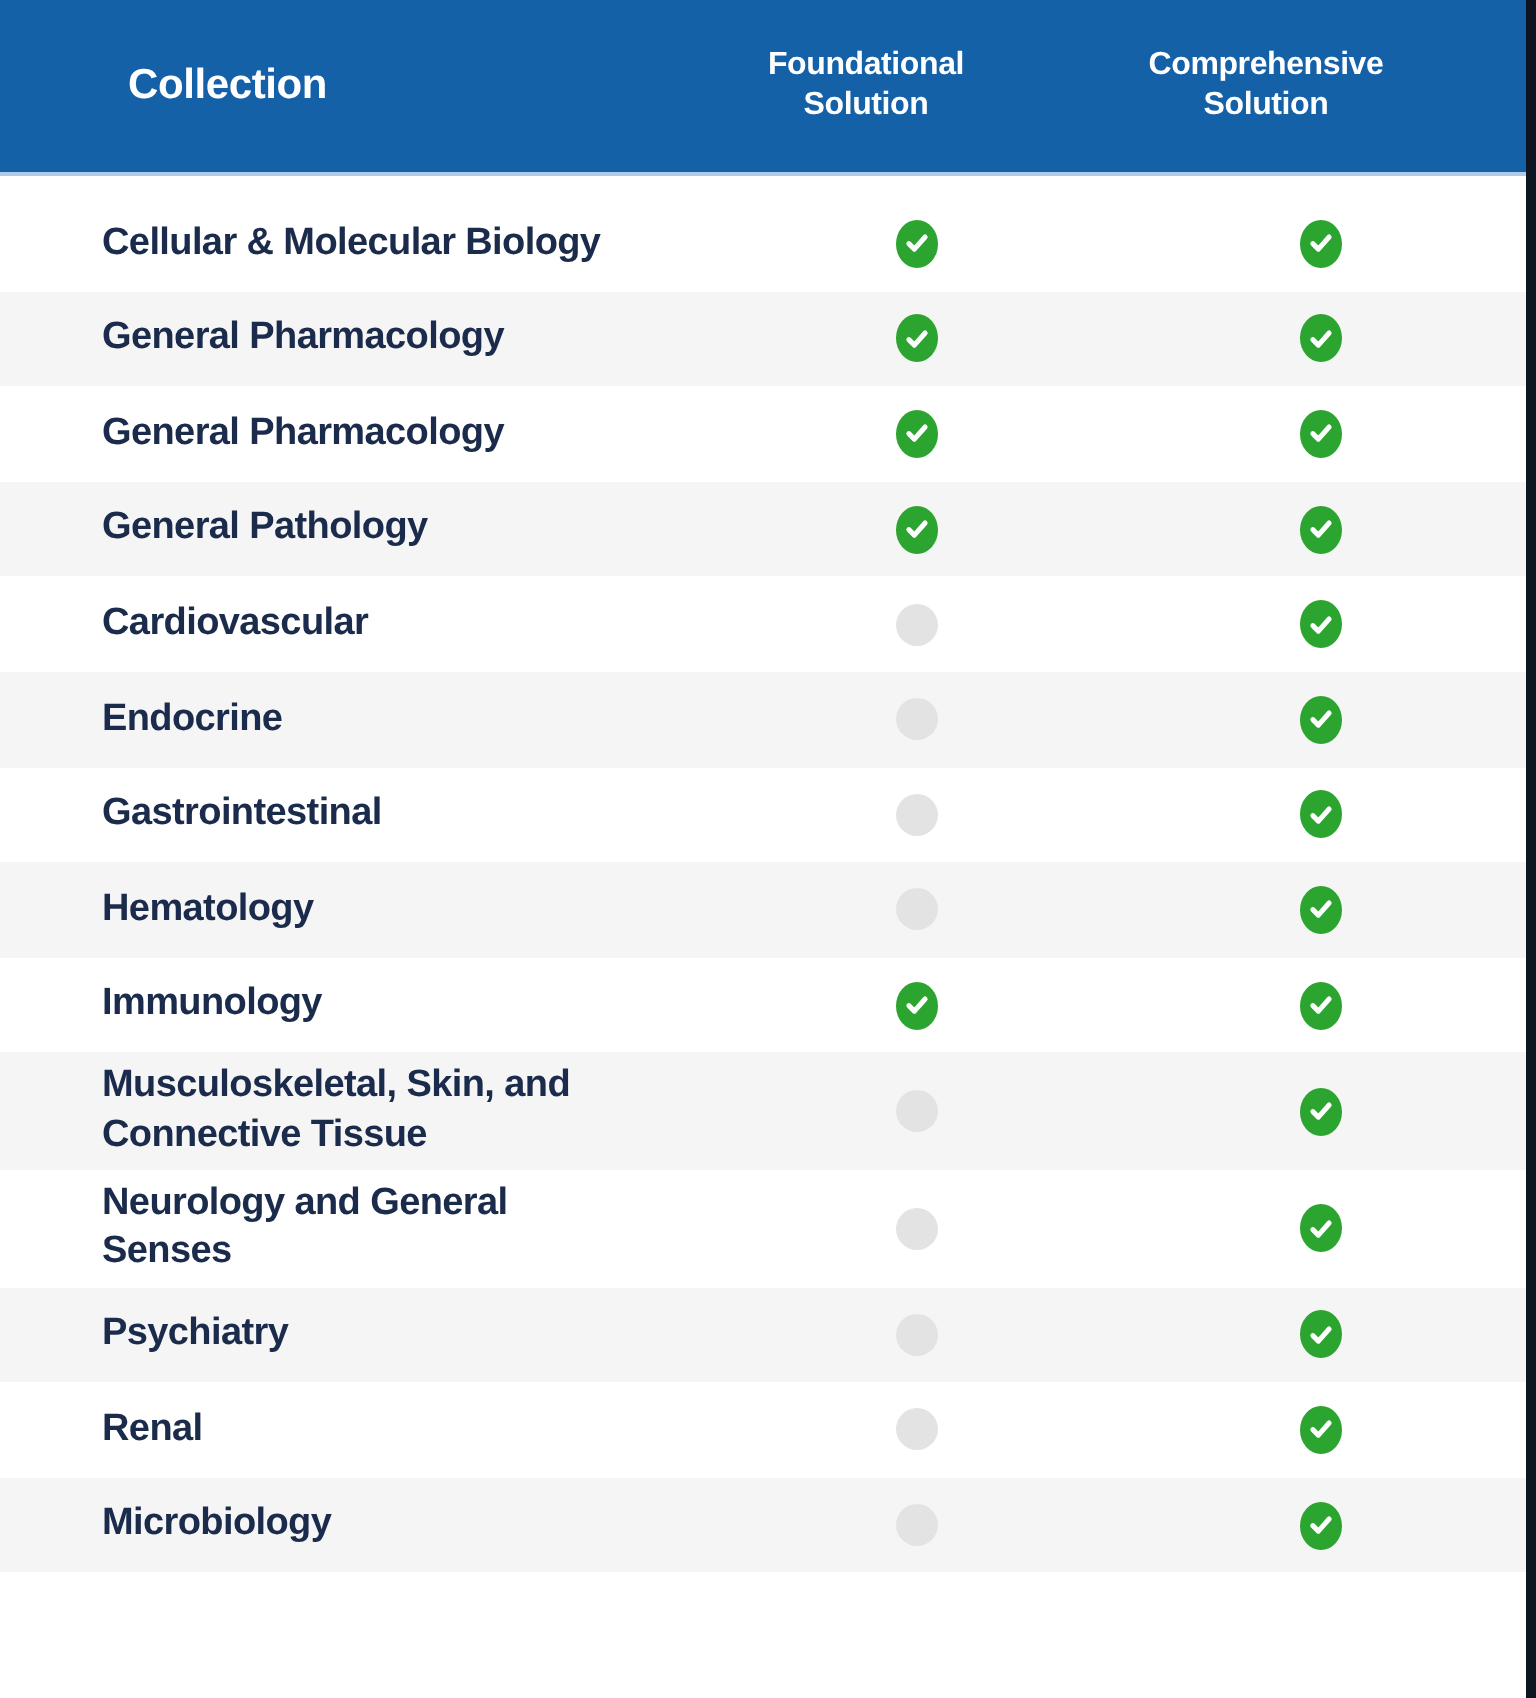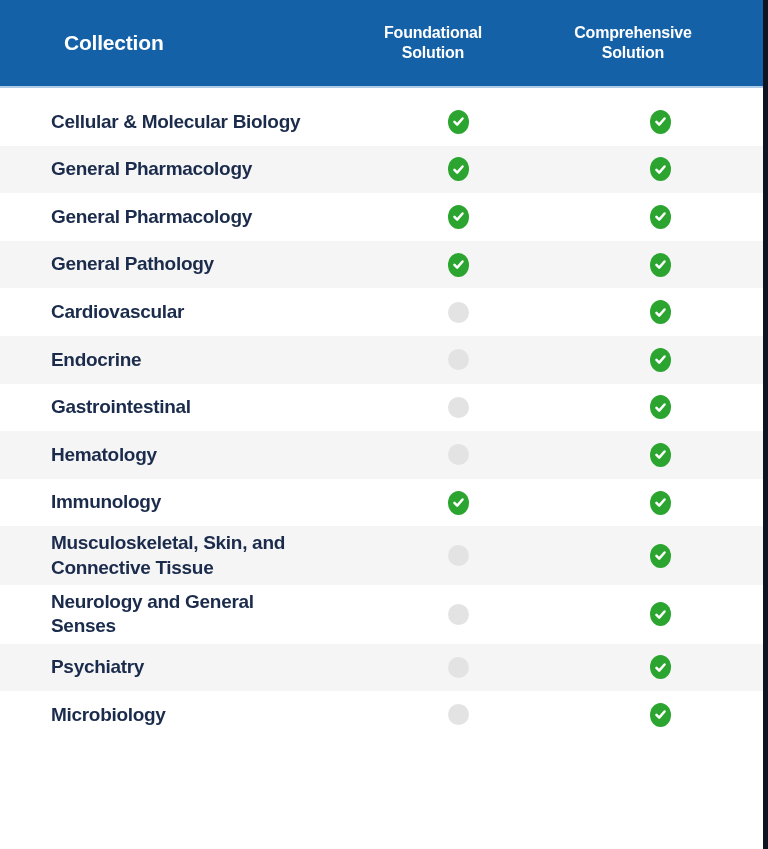--- a/index.html
+++ b/index.html
@@ -269,20 +269,33 @@
           </div>
           <div class="cell">
             <span class="icon-check">
               <svg viewBox="0 0 24 24">
                 <path d="M5.5 12.5l4.4 4.4L18.5 7.2" fill="none" stroke="#ffffff" stroke-width="4" stroke-linecap="round" stroke-linejoin="round"></path>
               </svg>
             </span>
           </div>
         </div>
         <div class="row">
+          <div class="label">Renal</div>
+          <div class="cell">
+            <span class="icon-dot"></span>
+          </div>
+          <div class="cell">
+            <span class="icon-check">
+              <svg viewBox="0 0 24 24">
+                <path d="M5.5 12.5l4.4 4.4L18.5 7.2" fill="none" stroke="#ffffff" stroke-width="4" stroke-linecap="round" stroke-linejoin="round"></path>
+              </svg>
+            </span>
+          </div>
+        </div>
+        <div class="row">
           <div class="label">Microbiology</div>
           <div class="cell">
             <span class="icon-dot"></span>
           </div>
           <div class="cell">
             <span class="icon-check">
               <svg viewBox="0 0 24 24">
                 <path d="M5.5 12.5l4.4 4.4L18.5 7.2" fill="none" stroke="#ffffff" stroke-width="4" stroke-linecap="round" stroke-linejoin="round"></path>
               </svg>
             </span>

